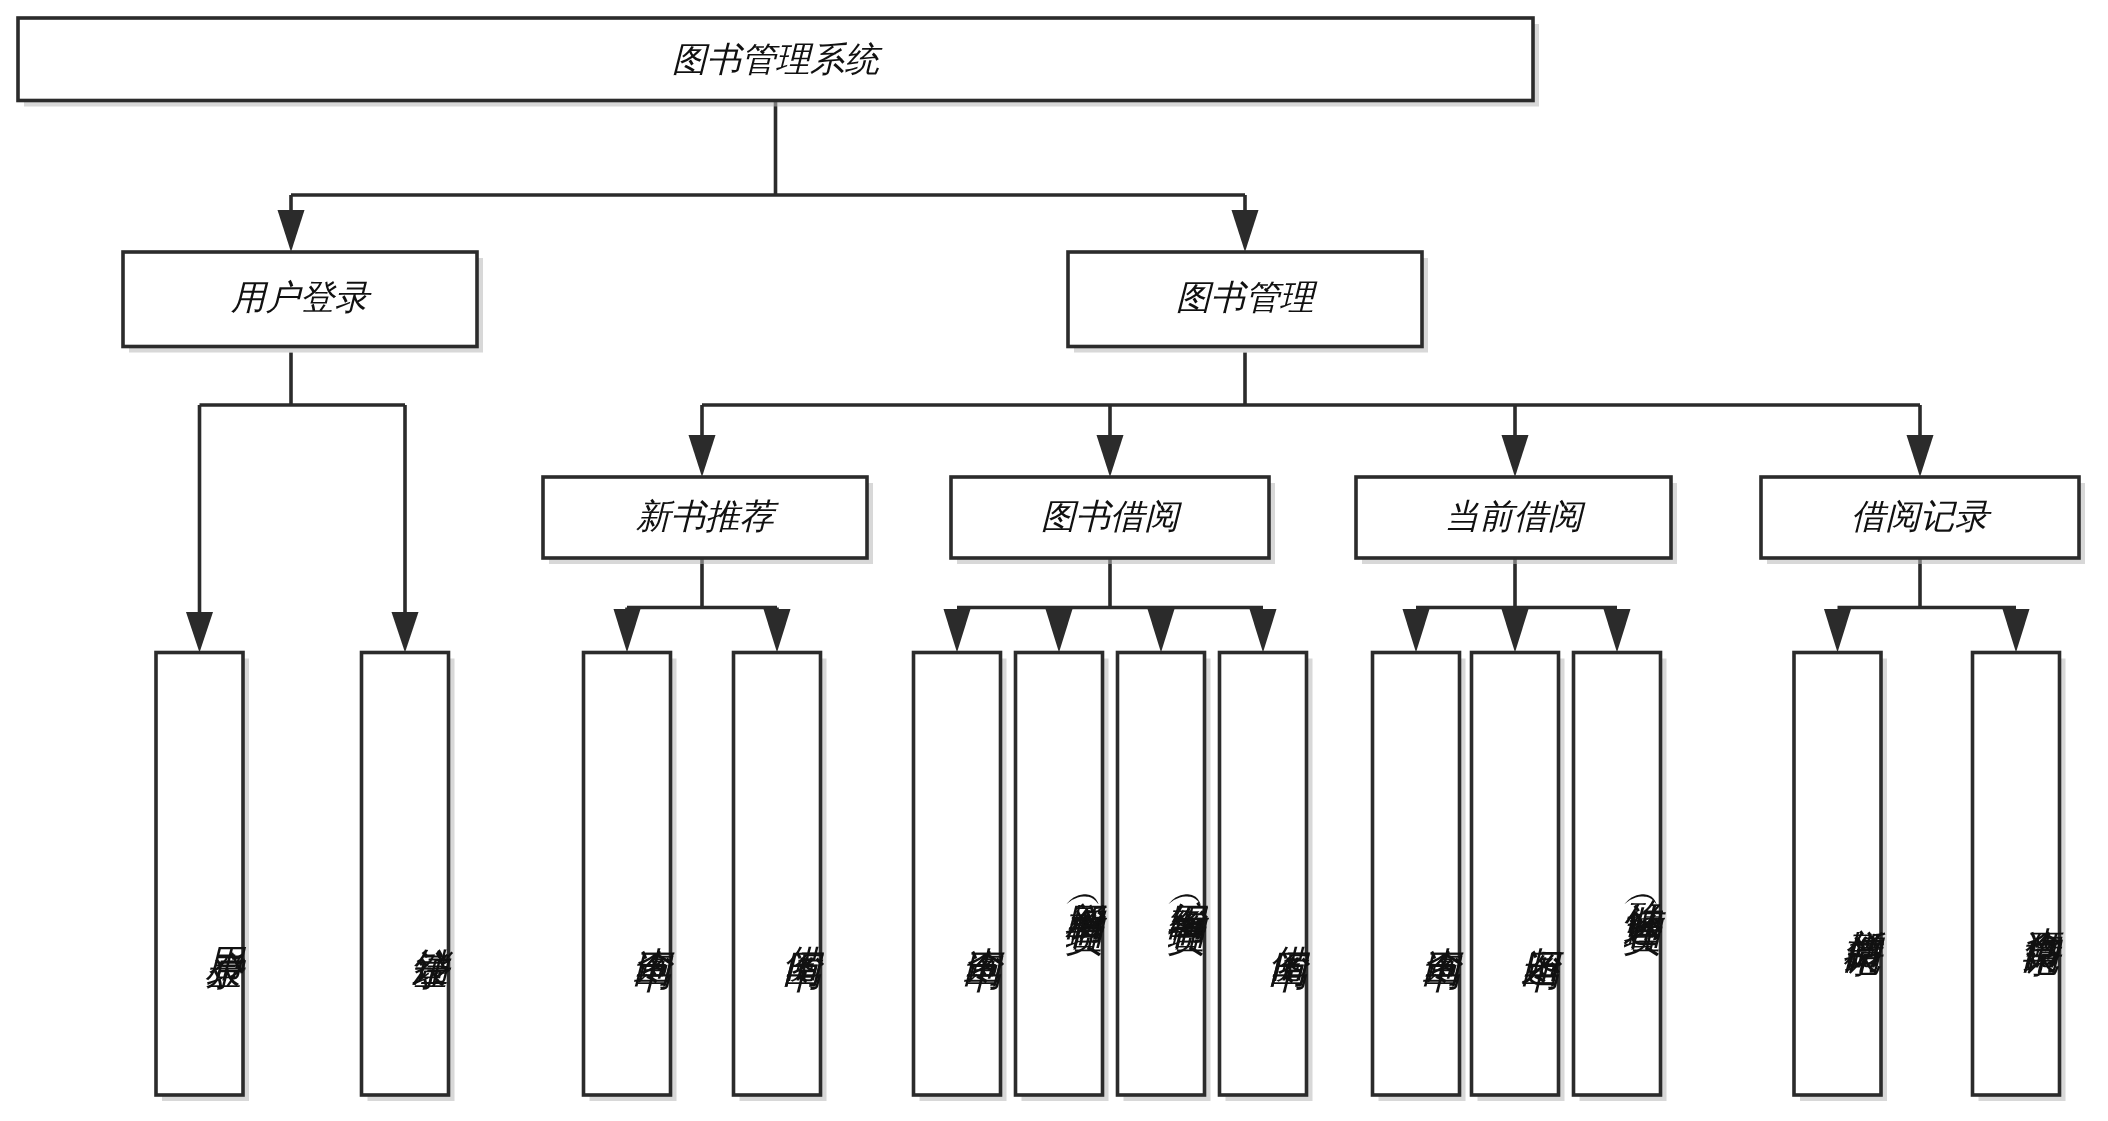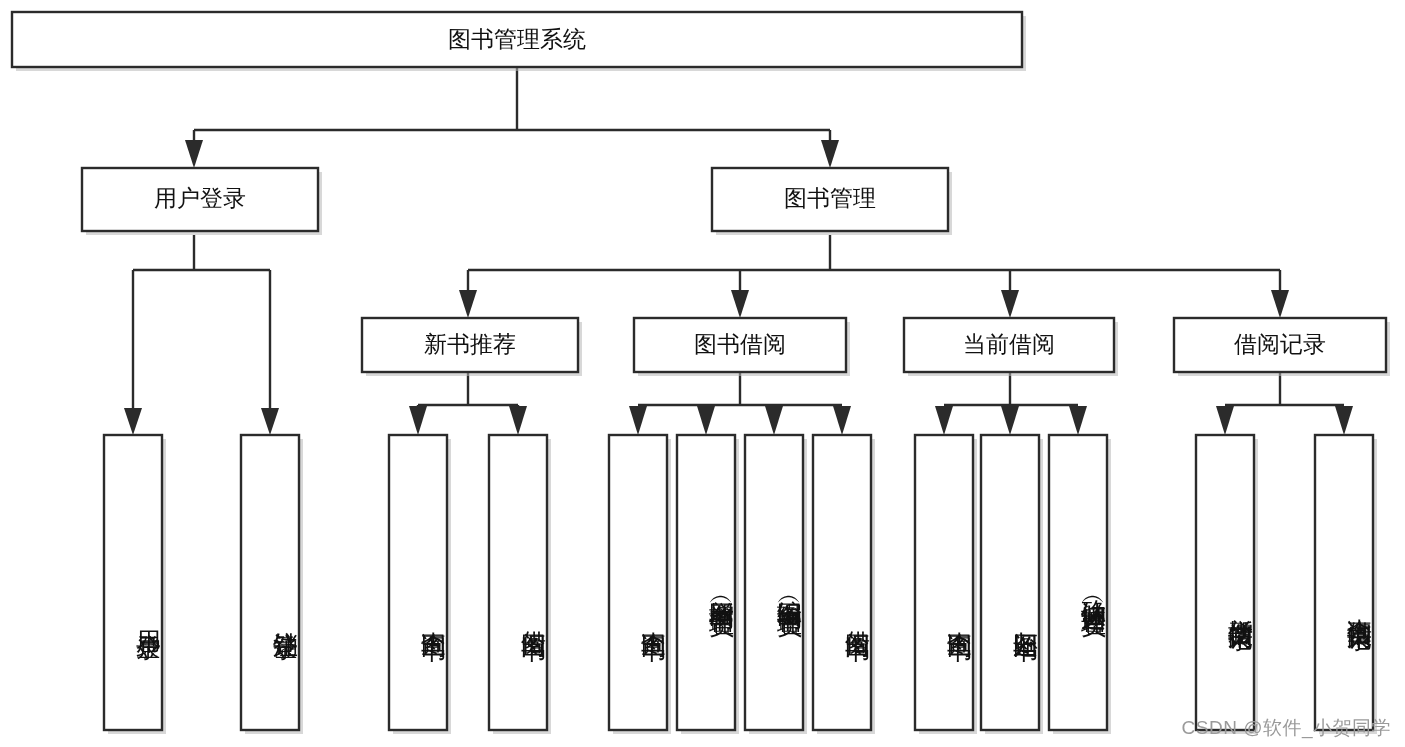--- a/index.html
+++ b/index.html
@@ -11,20 +11,21 @@
     width: 1405px;
     height: 747px;
     font-family: "Liberation Sans", "DejaVu Sans", sans-serif;
     overflow: hidden;
     position: relative;
   }
   #diagram-root {
     position: relative;
     width: 1405px;
     height: 747px;
+    font-style: italic;
   }
   svg.diagram-canvas {
     position: absolute;
     top: 0;
     left: 0;
     width: 1405px;
     height: 747px;
   }
   .node-rect {
     fill: #ffffff;
@@ -222,14 +223,13 @@
   <div class="node-label-vertical" style="left:745px; top:448px; width:58px; height:282px;">编辑图书（管理员）</div>
   <div class="node-label-vertical" style="left:813px; top:500px; width:58px; height:230px;">借阅图书</div>
 
   <div class="node-label-vertical" style="left:915px; top:500px; width:58px; height:230px;">查询图书</div>
   <div class="node-label-vertical" style="left:981px; top:500px; width:58px; height:230px;">归还图书</div>
   <div class="node-label-vertical" style="left:1049px; top:448px; width:58px; height:282px;">确认归还（管理员）</div>
 
   <div class="node-label-vertical" style="left:1196px; top:477px; width:58px; height:253px;">新增借阅记录</div>
   <div class="node-label-vertical" style="left:1315px; top:477px; width:58px; height:253px;">查询借阅记录</div>
 
-  <div class="watermark">CSDN @软件_小贺同学</div>
 </div>
 
 </body></html>

